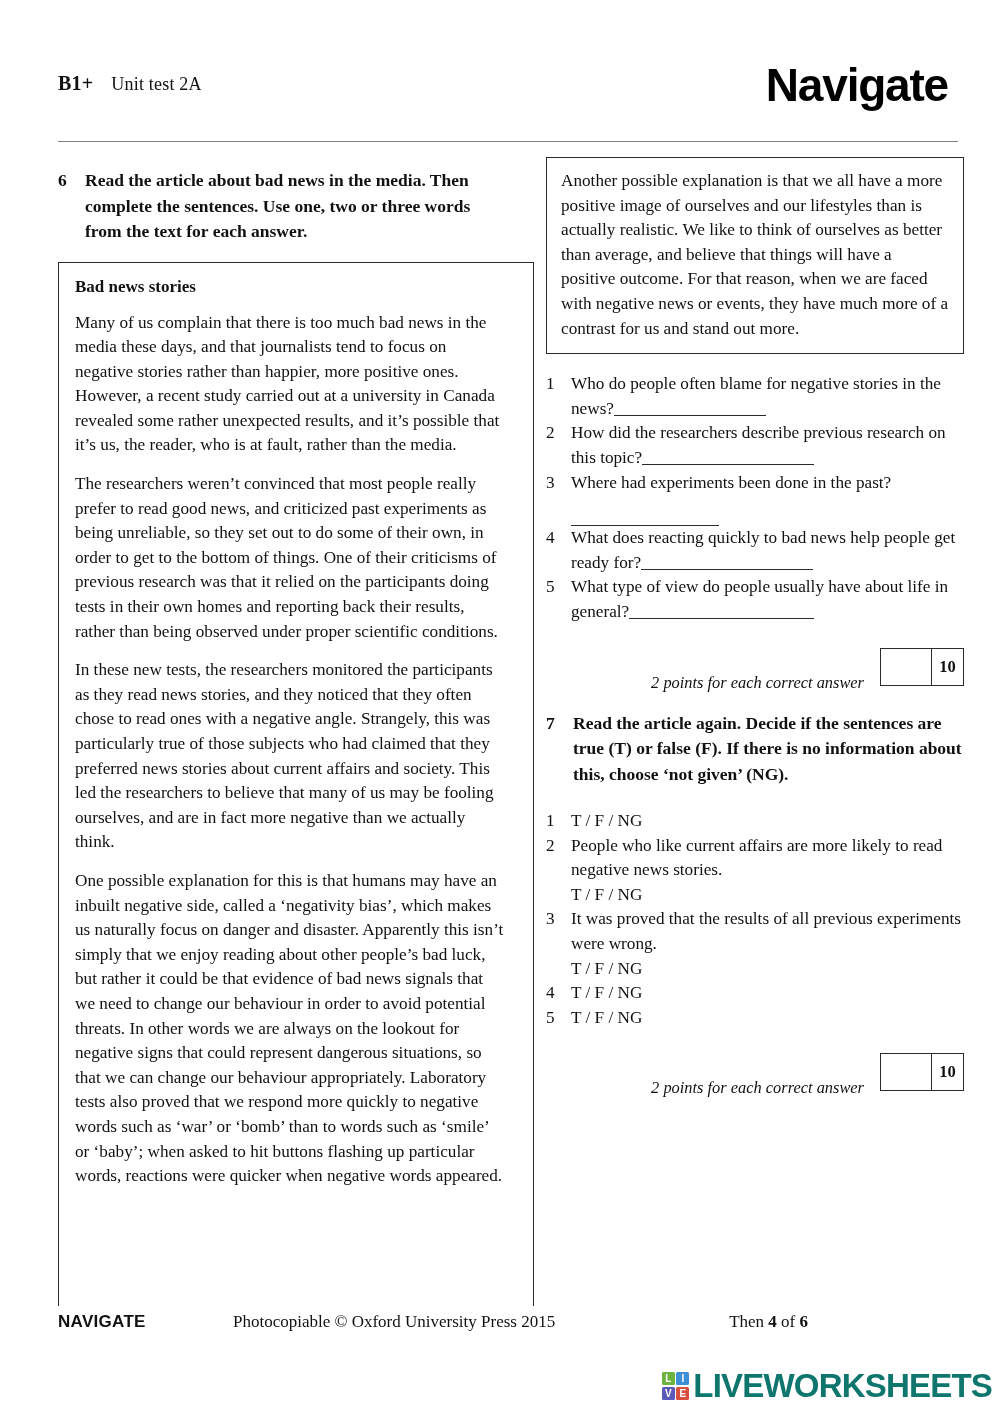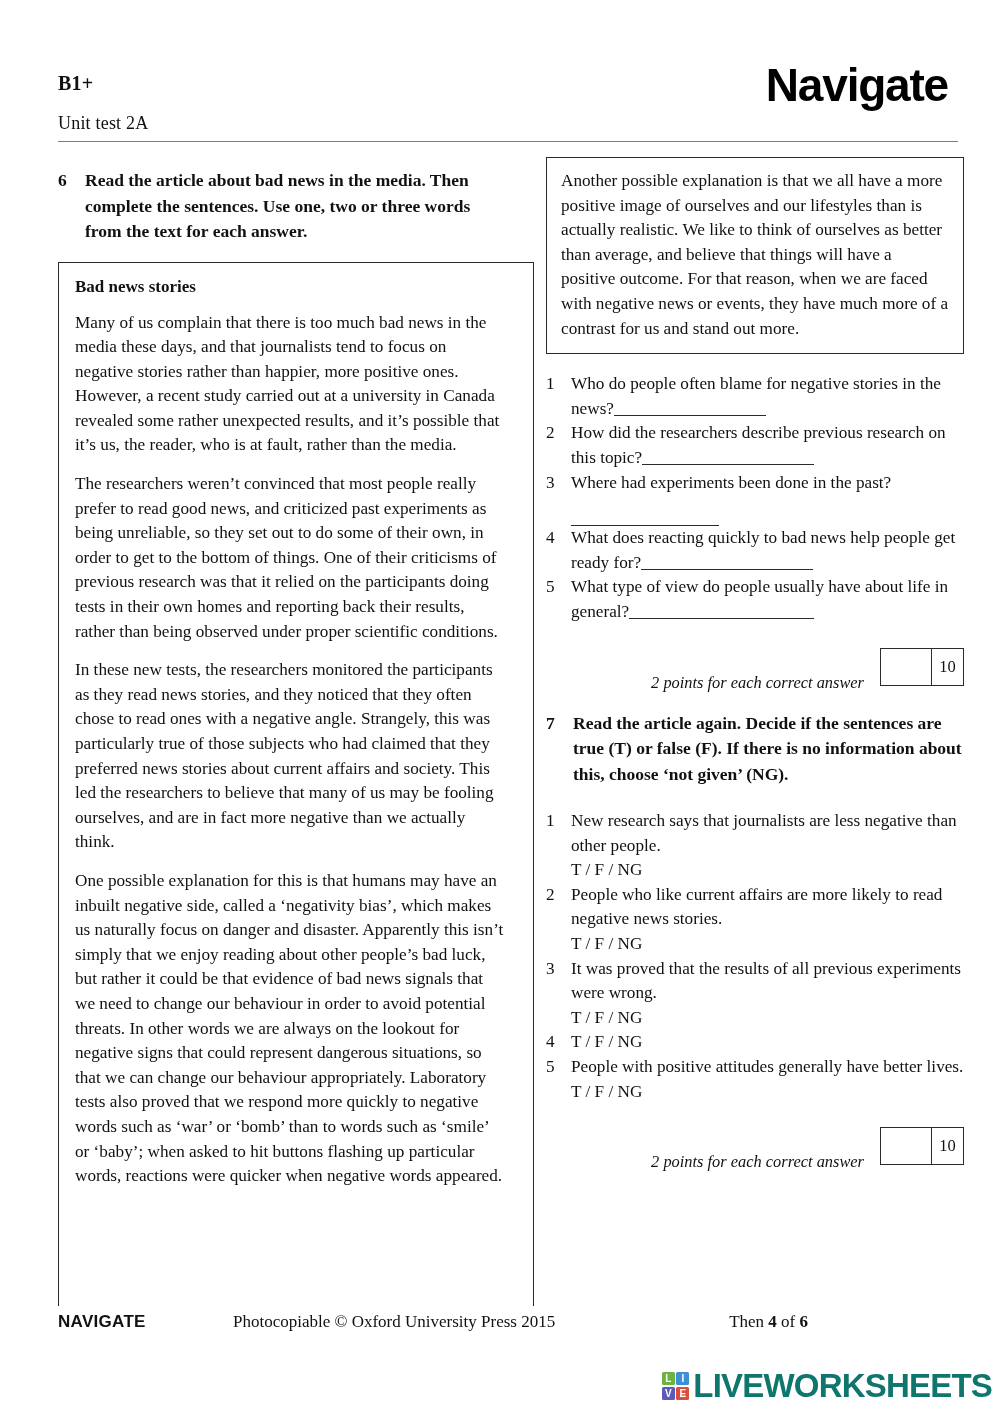--- a/index.html
+++ b/index.html
@@ -44,21 +44,20 @@
     width: 360px;
     border-bottom: 1.4px solid #3a3a3a;
     height: 1px;
     margin-bottom: 4px;
   }
   .title-row {
     display: flex;
     align-items: baseline;
     gap: 18px;
     margin-top: 20px;
-    flex-direction: column;
   }
   .level-badge {
     font-size: 20px;
     font-weight: bold;
     letter-spacing: .2px;
   }
   .unit-title {
     font-size: 18px;
     letter-spacing: .2px;
   }
@@ -185,20 +184,21 @@
   }
   .score-label {
     font-style: italic;
     font-size: 16.4px;
     margin-top: 32px;
   }
   .score-box {
     display: flex;
     border: 1.4px solid #2b2b2b;
     height: 36px;
+    font-weight: bold;
   }
   .score-blank {
     width: 50px;
     border-right: 1.4px solid #2b2b2b;
   }
   .score-total {
     width: 31px;
     display: flex;
     align-items: center;
     justify-content: center;
@@ -350,21 +350,20 @@
     <div class="task-head" style="margin-top:18px;">
       <span class="task-num">7</span>
       <span class="task-text">Read the article again. Decide if the sentences are true (T) or false (F). If there is no information about this, choose ‘not given’ (NG).</span>
     </div>
 
     <div class="qlist" style="margin-top:22px;">
 
       <div class="qrow">
         <span class="qnum">1</span>
         <span class="qbody">
-          <span>New research says that journalists are less negative than other people.</span>
           <div class="tfng">T / F / NG</div>
         </span>
       </div>
 
       <div class="qrow">
         <span class="qnum">2</span>
         <span class="qbody">
           <span>People who like current affairs are more likely to read negative news stories.</span>
           <div class="tfng">T / F / NG</div>
         </span>
@@ -381,21 +380,20 @@
       <div class="qrow">
         <span class="qnum">4</span>
         <span class="qbody">
           <div class="tfng">T / F / NG</div>
         </span>
       </div>
 
       <div class="qrow">
         <span class="qnum">5</span>
         <span class="qbody">
-          <span>People with positive attitudes generally have better lives.</span>
           <div class="tfng">T / F / NG</div>
         </span>
       </div>
     </div>
 
     <div class="score-row">
       <span class="score-label">2 points for each correct answer</span>
       <span class="score-box">
         <span class="score-blank"></span>
         <span class="score-total">10</span>

